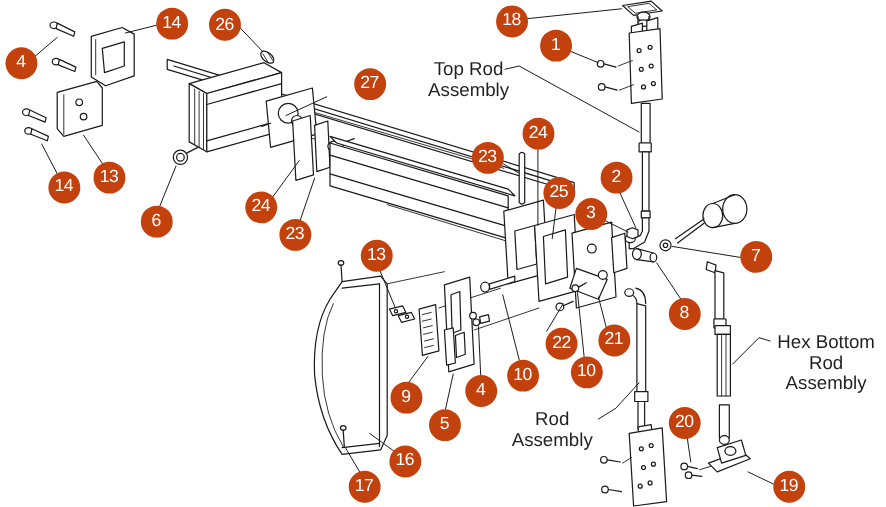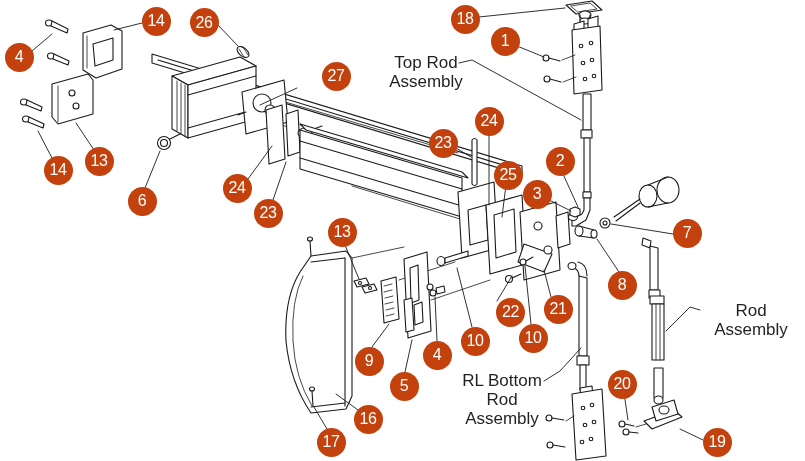--- a/index.html
+++ b/index.html
@@ -332,25 +332,25 @@
     <polyline points="700,310 690,307 666,331"></polyline>
     <polyline points="544,381 560,371 581,348"></polyline>
   </g>
 </svg>
 
   <div class="dlabel" id="label-top-rod">
     <div>Top Rod</div>
     <div>Assembly</div>
   </div>
   <div class="dlabel" id="label-hex">
+    <div>Hex Bottom</div>
     <div>Rod</div>
     <div>Assembly</div>
   </div>
   <div class="dlabel" id="label-rl">
-    <div>RL Bottom</div>
     <div>Rod</div>
     <div>Assembly</div>
   </div>
 
   <div class="callout" style="left: 490.5px; top: 26.5px;">1</div>
   <div class="callout" style="left: 545.5px; top: 146.5px;">2</div>
   <div class="callout" style="left: 522.5px; top: 179.5px;">3</div>
   <div class="callout" style="left: 422.5px; top: 340.5px;">4</div>
   <div class="callout" style="left: 389.5px; top: 371.5px;">5</div>
   <div class="callout" style="left: 127.5px; top: 186.5px;">6</div>

